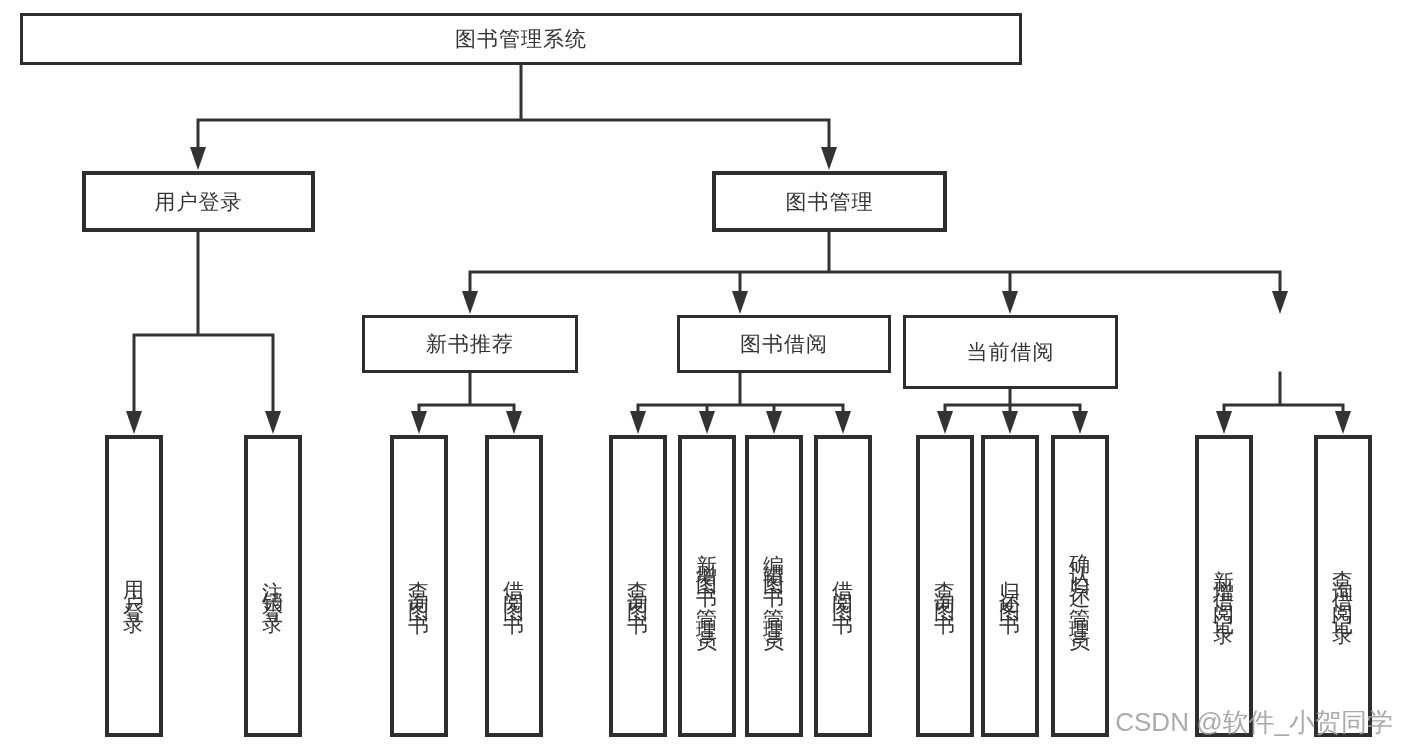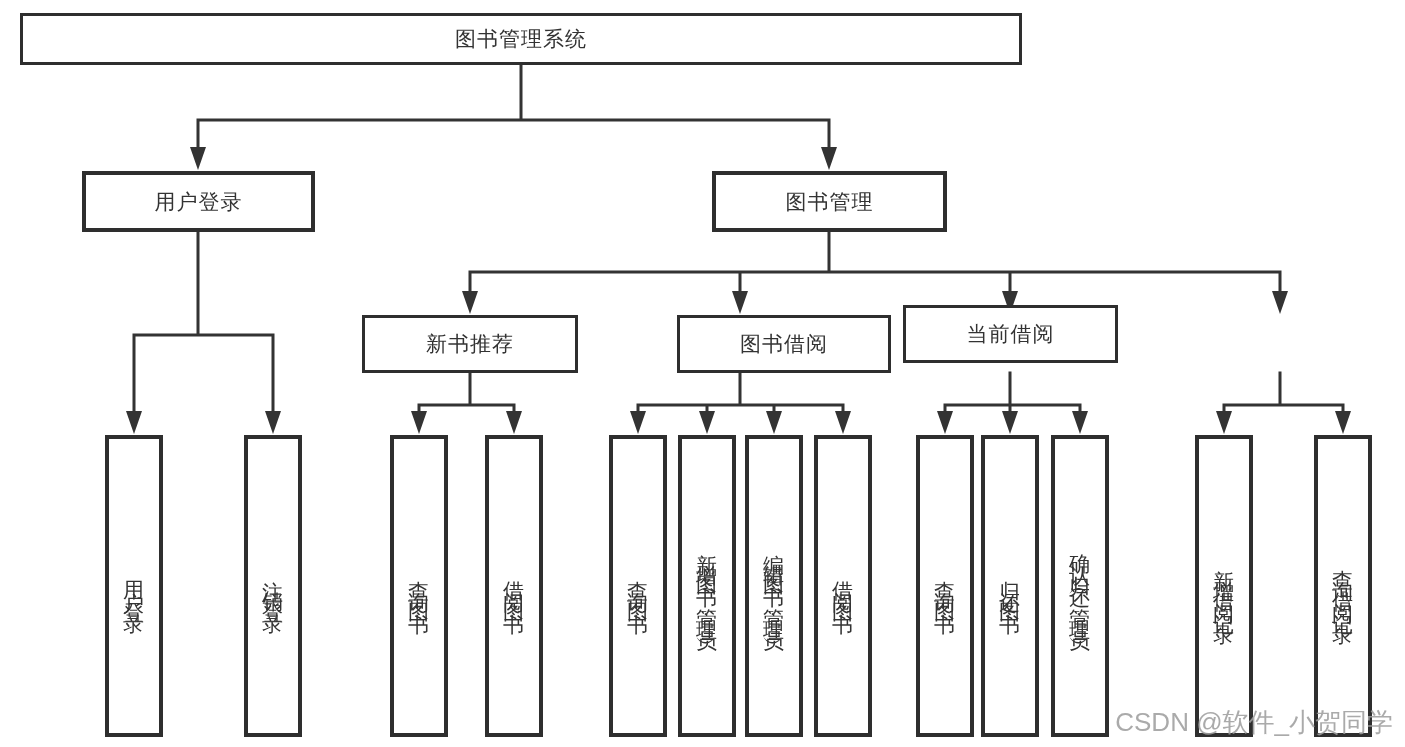--- a/index.html
+++ b/index.html
@@ -32,21 +32,21 @@
     letter-spacing: 1px;
     z-index: 2;
   }
 
   
   #n-root            { left: 20px;   top: 13px;  width: 1002px; height: 52px; border-width: 3px; }
   #n-user-login      { left: 82px;   top: 171px; width: 233px;  height: 61px; }
   #n-book-mgmt       { left: 712px;  top: 171px; width: 235px;  height: 61px; }
   #n-new-rec         { left: 362px;  top: 315px; width: 216px;  height: 58px; border-width: 3px; }
   #n-borrow          { left: 633px;  top: 315px; width: 214px;  height: 58px; border-width: 3px; margin-left: 44px; }
-  #n-current         { left: 903px;  top: 305px; width: 215px;  height: 58px; border-width: 3px; }
+  #n-current         { left: 903px;  top: 315px; width: 215px;  height: 74px; border-width: 3px; }
   #n-records         { left: 1173px; top: 315px; width: 214px;  height: 58px; border-width: 3px; }
 
   
   .leaf { top: 435px; width: 58px; height: 302px; overflow: hidden; }
   .leaf .vtext {
     writing-mode: vertical-rl;
     text-orientation: mixed;
     letter-spacing: 11px;
     font-size: 21px;
     line-height: 1;

